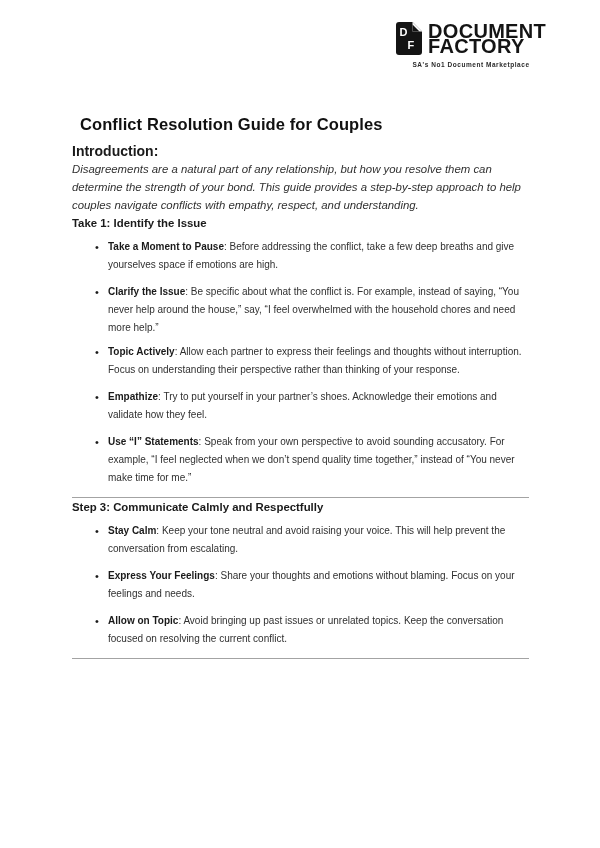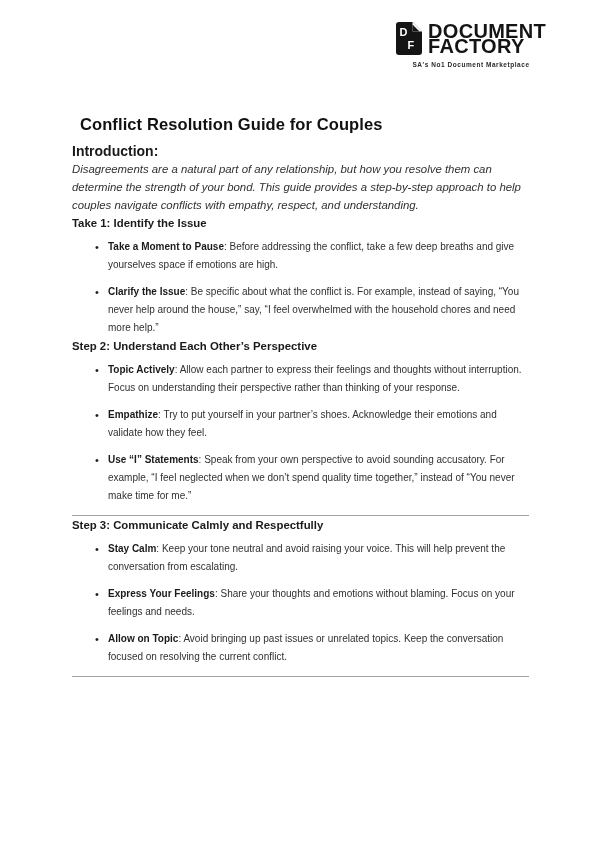--- a/index.html
+++ b/index.html
@@ -125,21 +125,20 @@
           <p class="bullet-text"><strong>Take a Moment to Pause</strong><span>: Before addressing the conflict, take a few deep breaths and give yourselves space if emotions are high.</span></p>
         </div>
         <div class="bullet">
           <span class="dot">•</span>
           <p class="bullet-text"><strong>Clarify the Issue</strong><span>: Be specific about what the conflict is. For example, instead of saying, “You never help around the house,” say, “I feel overwhelmed with the household chores and need more help.”</span></p>
         </div>
       </div>
     </div>
 
     <div>
-      <p class="section-heading mt-sec2">Step 2: Understand Each Other’s Perspective</p>
       <div class="bullets">
         <div class="bullet">
           <span class="dot">•</span>
           <p class="bullet-text"><strong>Topic Actively</strong><span>: Allow each partner to express their feelings and thoughts without interruption. Focus on understanding their perspective rather than thinking of your response.</span></p>
         </div>
         <div class="bullet">
           <span class="dot">•</span>
           <p class="bullet-text"><strong>Empathize</strong><span>: Try to put yourself in your partner’s shoes. Acknowledge their emotions and validate how they feel.</span></p>
         </div>
         <div class="bullet">

